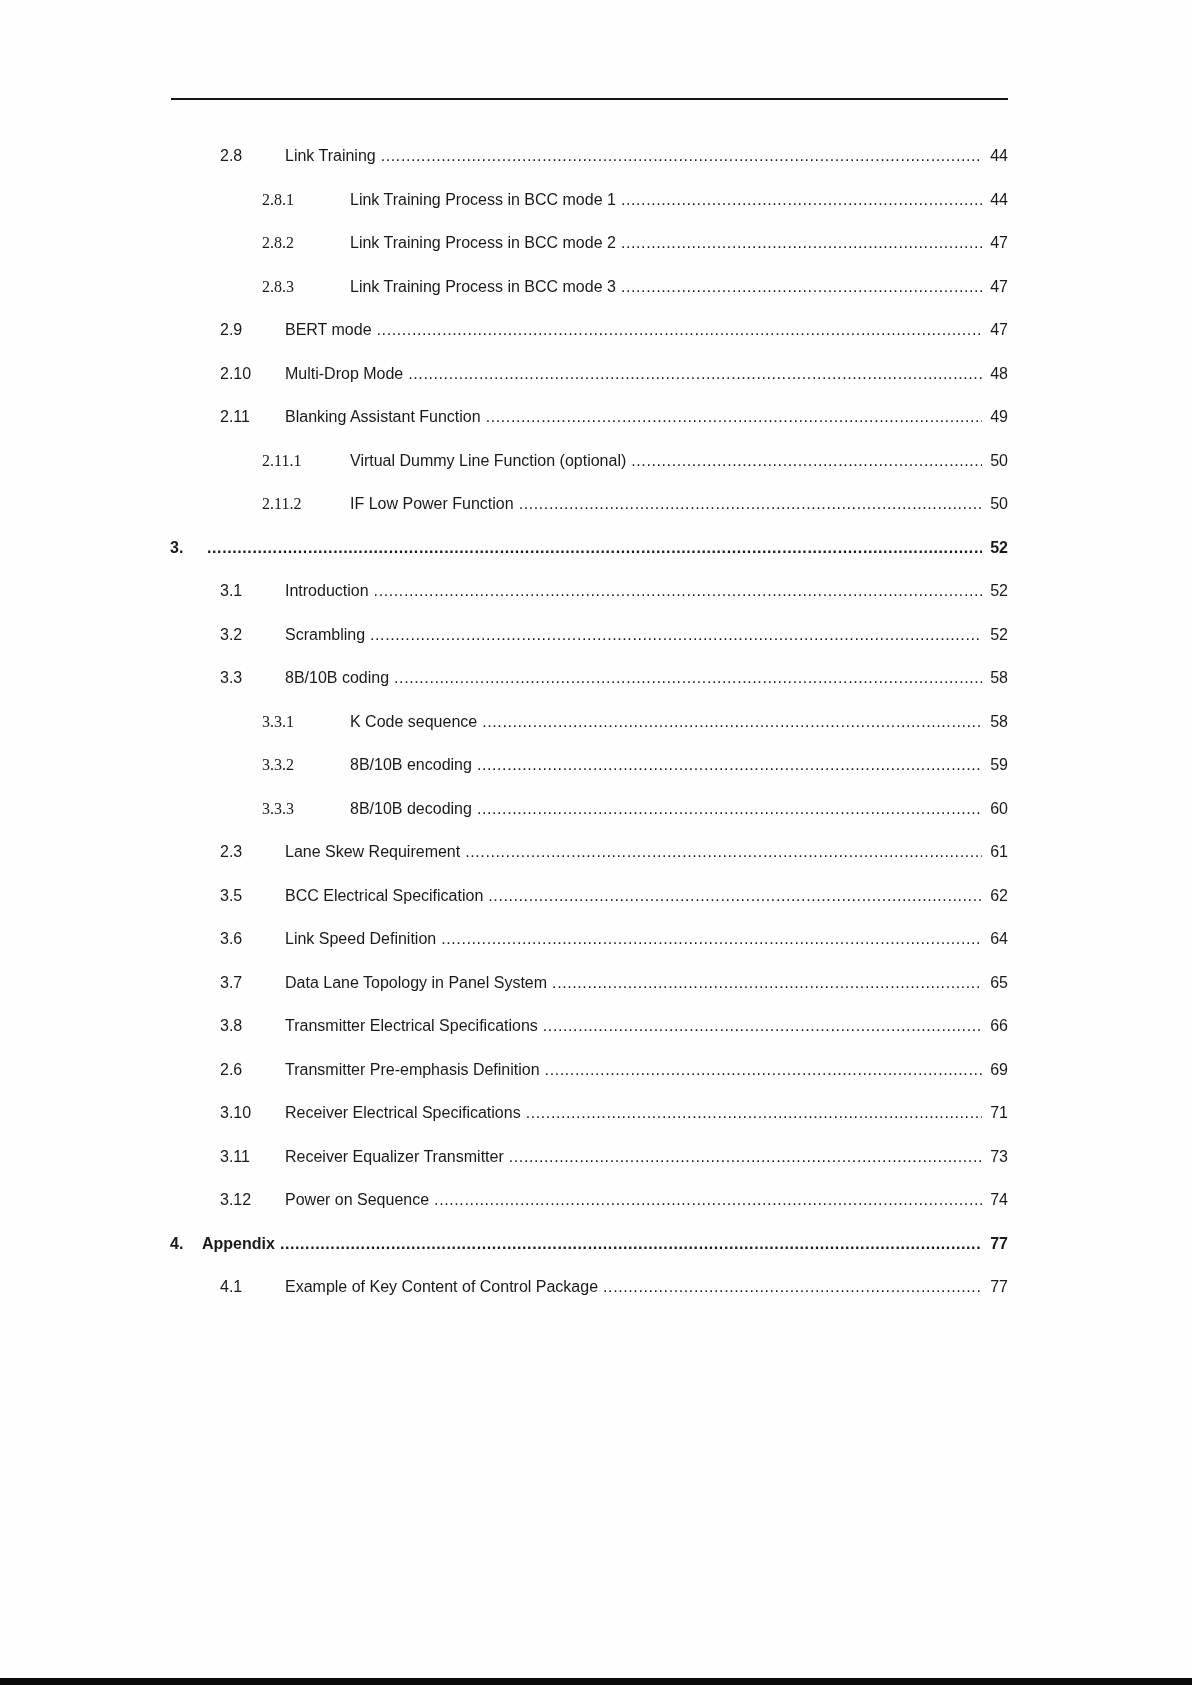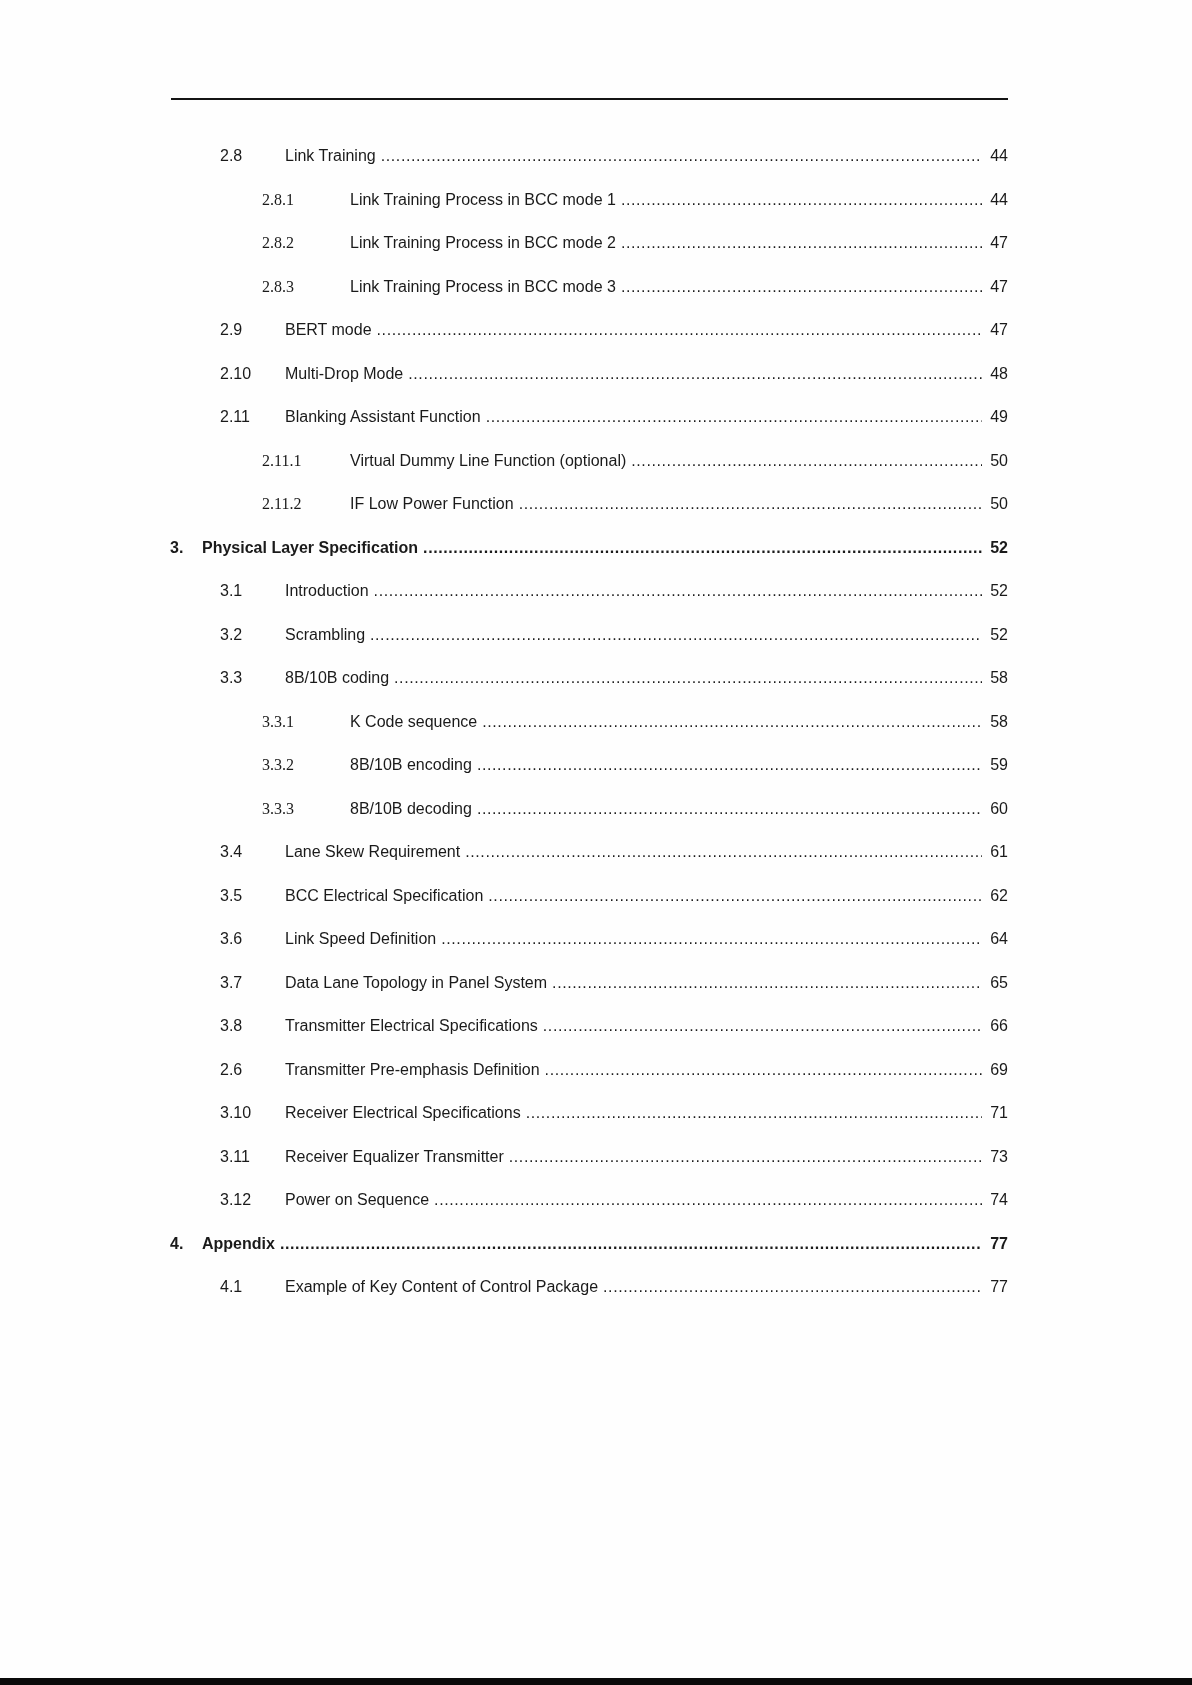--- a/index.html
+++ b/index.html
@@ -118,21 +118,20 @@
     <span class="pagenum">50</span>
   </div>
       <div class="toc-row lvl3">
     <span class="num">2.11.2</span>
     <span class="title">IF Low Power Function</span>
     <span class="leader">........................................................................................................................................................................................................</span>
     <span class="pagenum">50</span>
   </div>
       <div class="toc-row lvl1 bold">
     <span class="num">3.</span>
-    <span class="title">Physical Layer Specification</span>
     <span class="leader">........................................................................................................................................................................................................</span>
     <span class="pagenum">52</span>
   </div>
       <div class="toc-row lvl2">
     <span class="num">3.1</span>
     <span class="title">Introduction</span>
     <span class="leader">........................................................................................................................................................................................................</span>
     <span class="pagenum">52</span>
   </div>
       <div class="toc-row lvl2">
@@ -159,21 +158,21 @@
     <span class="leader">........................................................................................................................................................................................................</span>
     <span class="pagenum">59</span>
   </div>
       <div class="toc-row lvl3">
     <span class="num">3.3.3</span>
     <span class="title">8B/10B decoding</span>
     <span class="leader">........................................................................................................................................................................................................</span>
     <span class="pagenum">60</span>
   </div>
       <div class="toc-row lvl2">
-    <span class="num">3.4</span>
+    <span class="num">2.3</span>
     <span class="title">Lane Skew Requirement</span>
     <span class="leader">........................................................................................................................................................................................................</span>
     <span class="pagenum">61</span>
   </div>
       <div class="toc-row lvl2">
     <span class="num">3.5</span>
     <span class="title">BCC Electrical Specification</span>
     <span class="leader">........................................................................................................................................................................................................</span>
     <span class="pagenum">62</span>
   </div>

